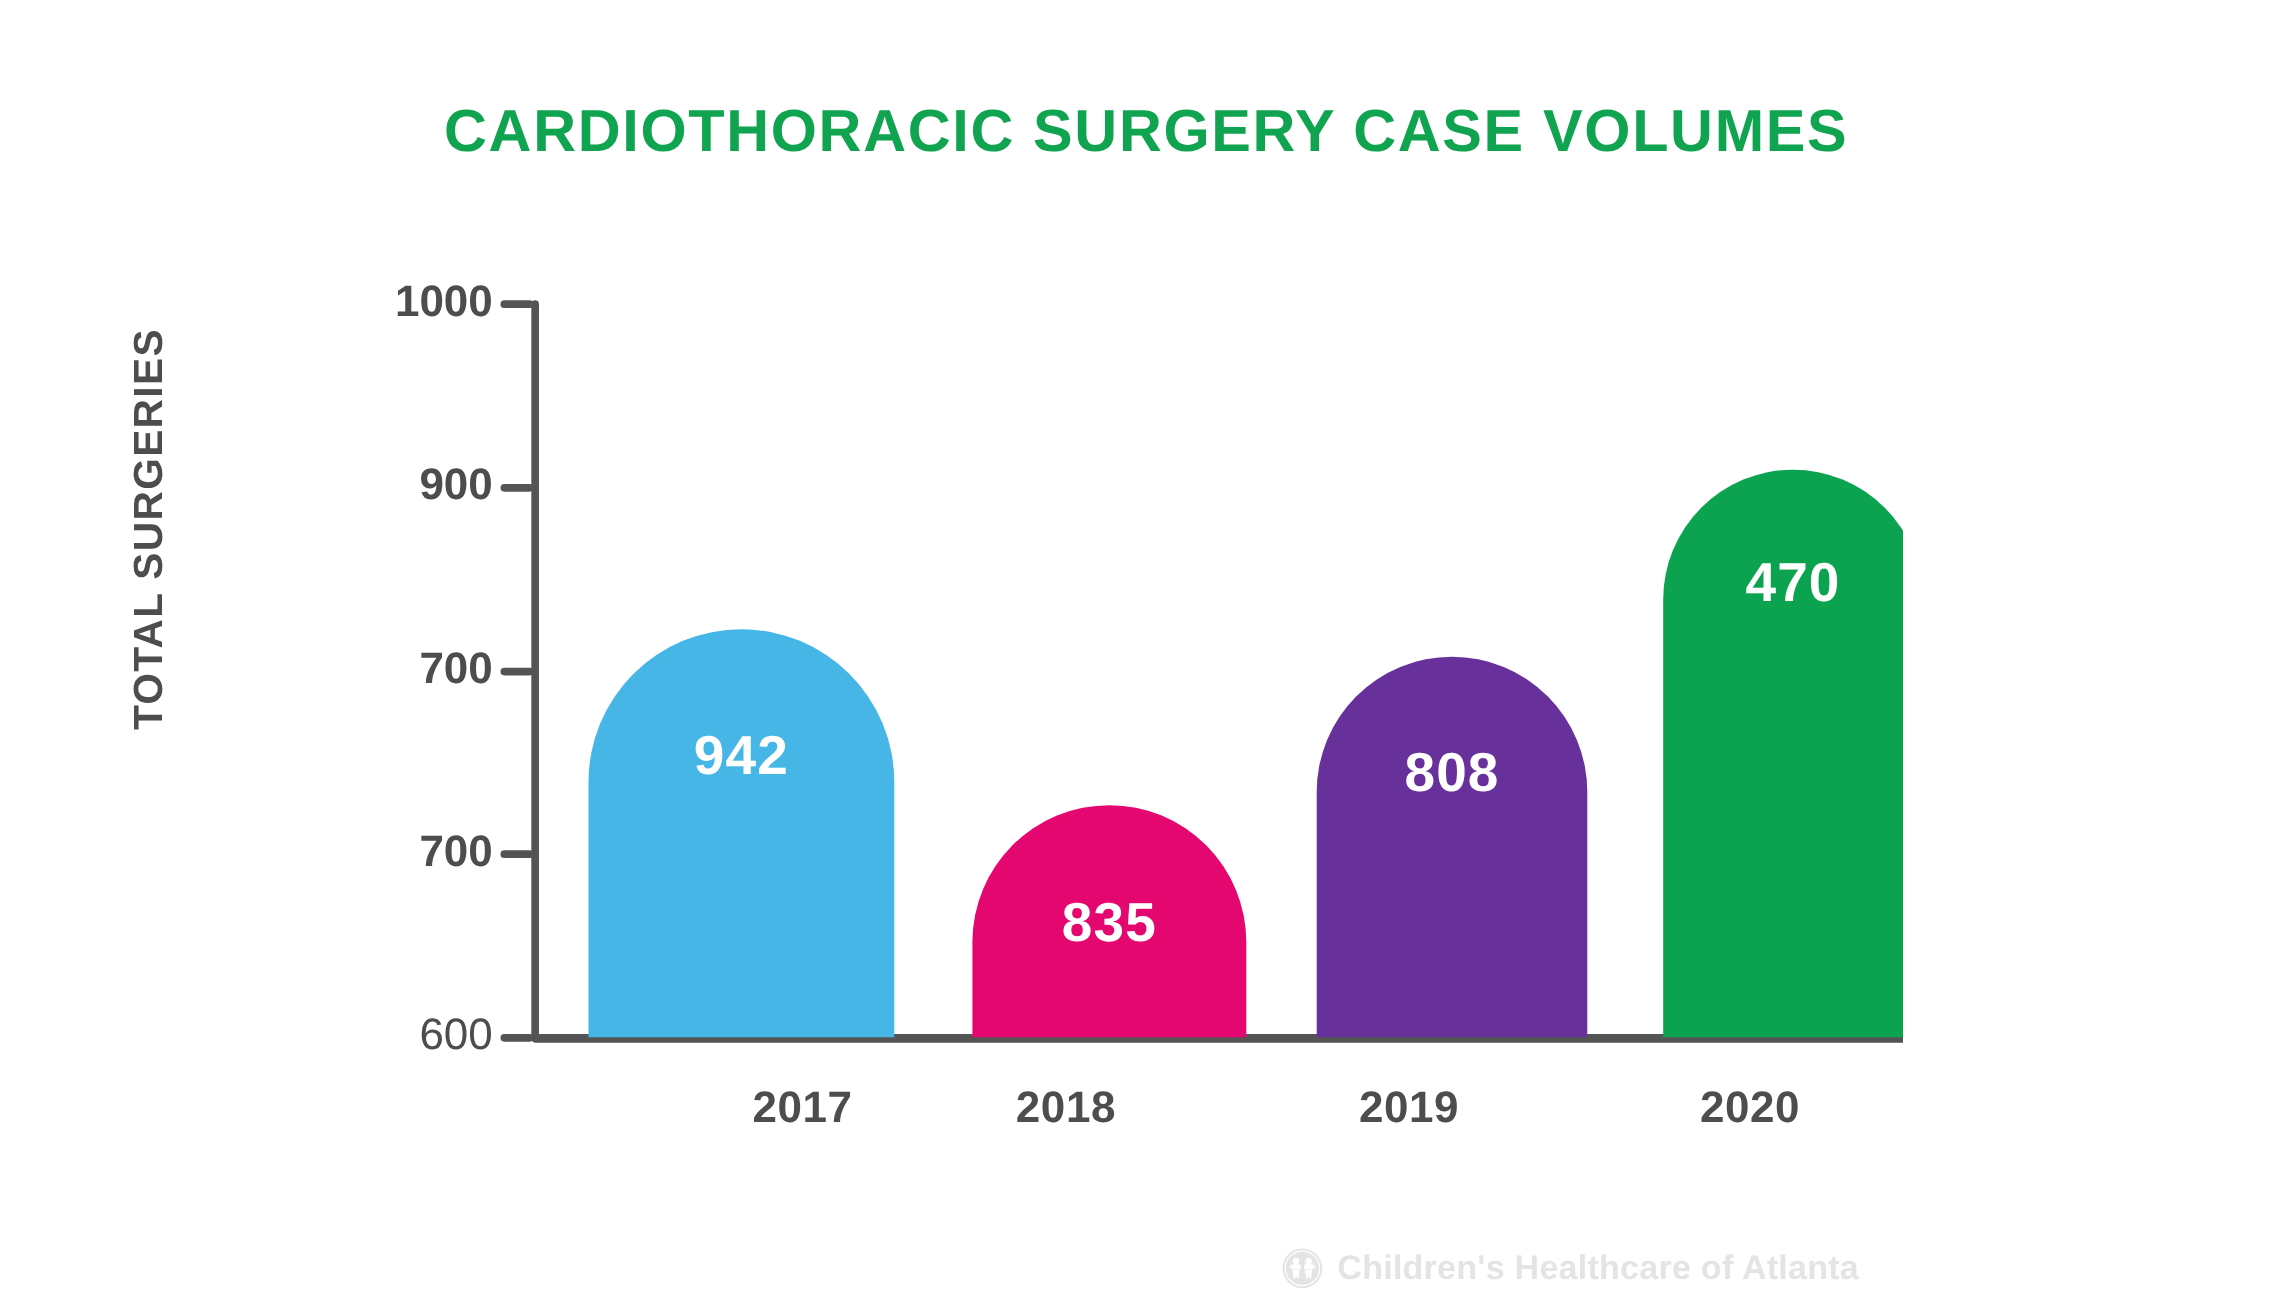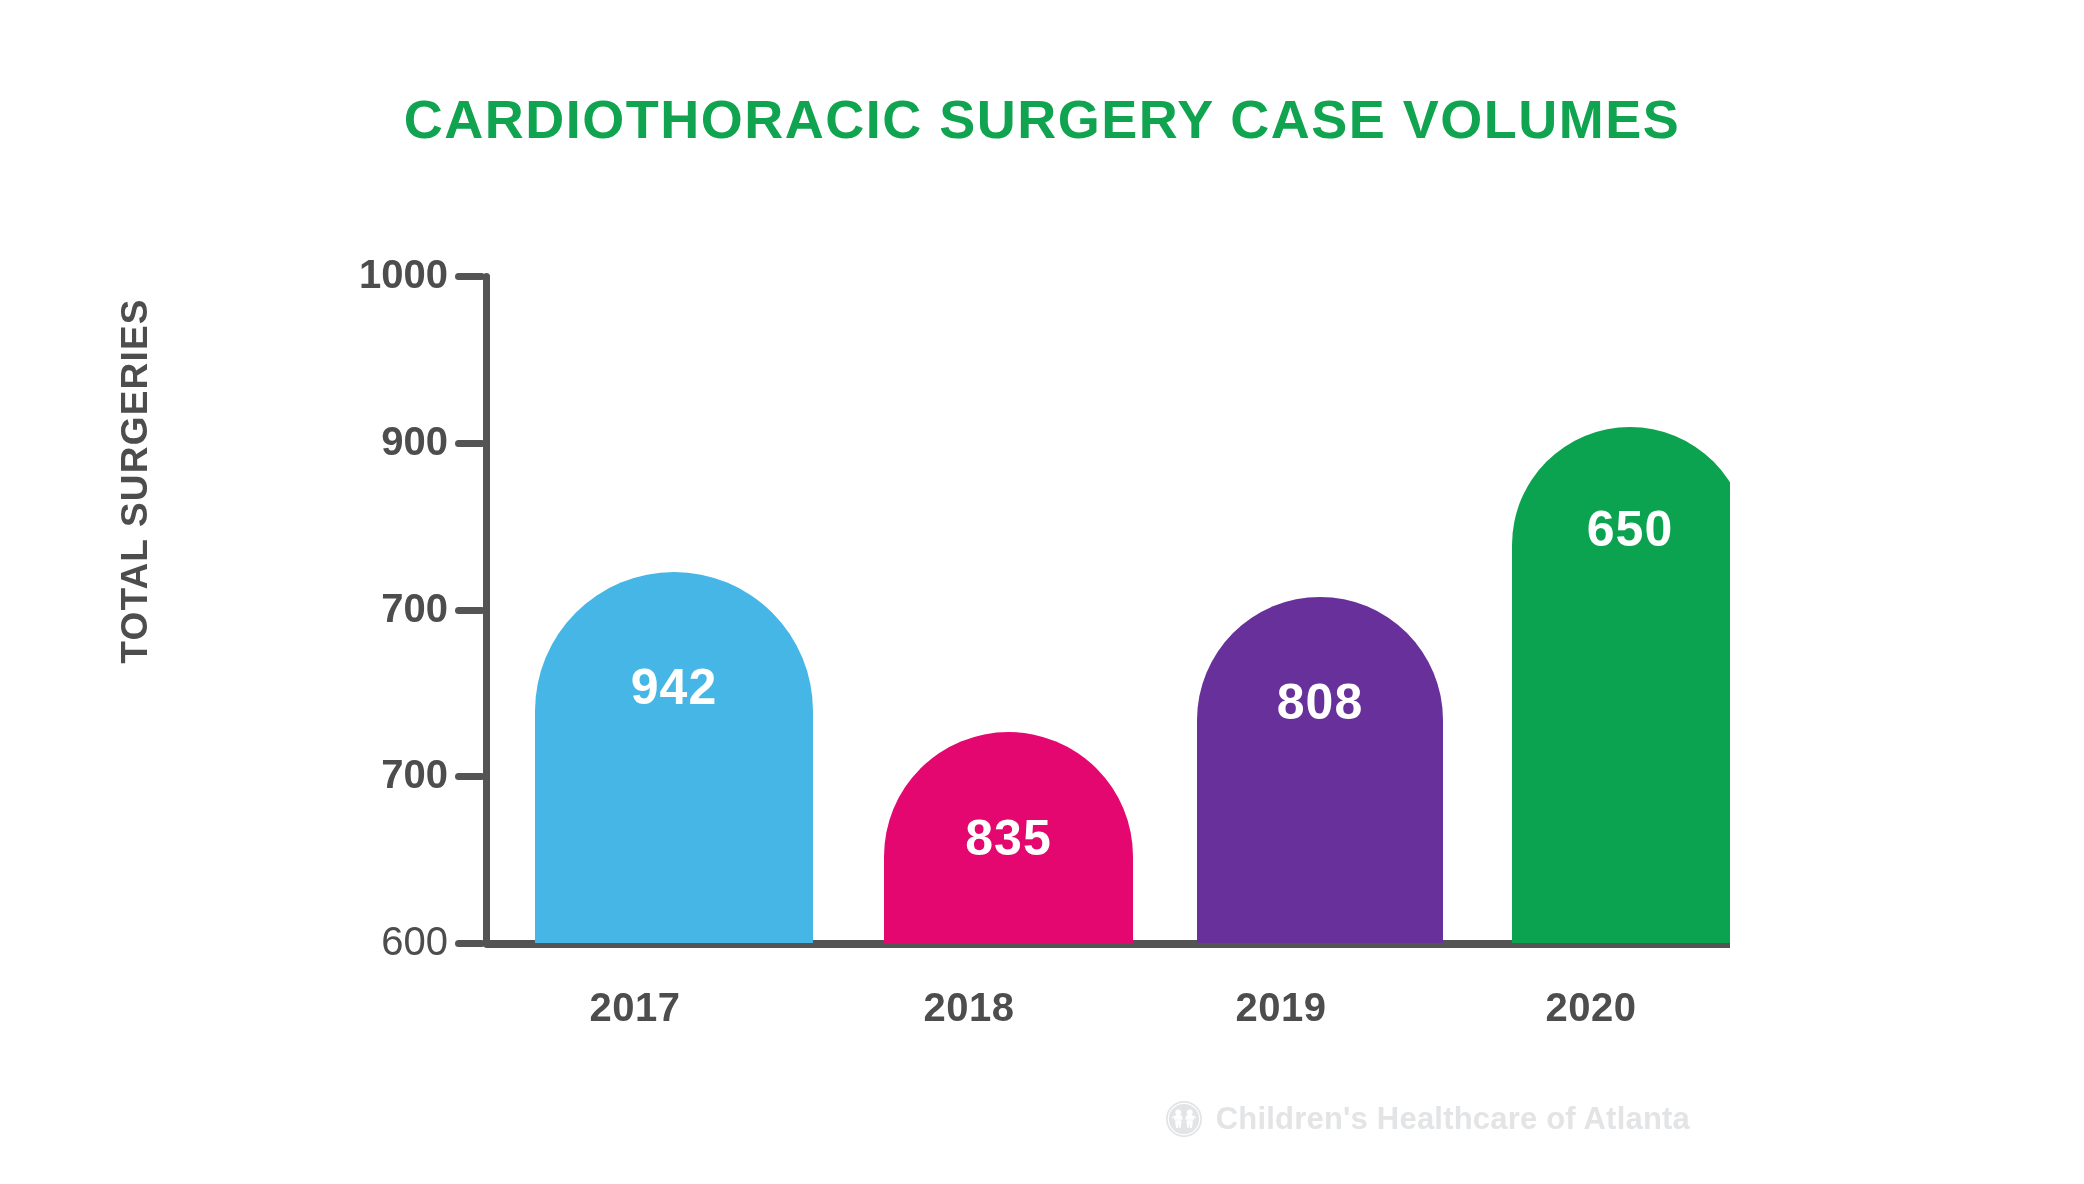--- a/index.html
+++ b/index.html
@@ -131,21 +131,21 @@
     font-weight: 700;
     color: #4d4d4d;
     letter-spacing: 0.5px;
     text-align: center;
   }
 
   
   .brand {
     position: absolute;
     right: 40px;
-    top: 1100px;
+    top: 1134px;
     display: flex;
     align-items: center;
     gap: 13px;
   }
   .brand-logo {
     width: 38px;
     height: 38px;
     flex: 0 0 38px;
   }
   .brand-text {
@@ -202,26 +202,26 @@
       <div class="bar-value" id="bar-value-1" style="color: rgb(255, 255, 255); top: 77.19px;">835</div>
     </div>
 
     <div class="bar" id="bar-2" style="left: 714px; width: 246px; height: 346.32px;">
       <div class="bar-shape" id="bar-shape-2" style="background: rgb(104, 48, 154); border-top-left-radius: 123px; border-top-right-radius: 123px;"></div>
       <div class="bar-value" id="bar-value-2" style="color: rgb(255, 255, 255); top: 76.26px;">808</div>
     </div>
 
     <div class="bar" id="bar-3" style="left: 1029px; width: 236px; height: 516.15px;">
       <div class="bar-shape" id="bar-shape-3" style="background: rgb(12, 163, 80); border-top-left-radius: 118px; border-top-right-radius: 118px;"></div>
-      <div class="bar-value" id="bar-value-3" style="color: rgb(255, 255, 255); top: 73.16px;">650</div>
-    </div>
-
-  </div>
-
-  <div class="x-tick-label" style="left:495px; width:280px;">2017</div>
+      <div class="bar-value" id="bar-value-3" style="color: rgb(255, 255, 255); top: 73.16px;">470</div>
+    </div>
+
+  </div>
+
+  <div class="x-tick-label" style="left:495px; width:280px;text-align:right;">2017</div>
   <div class="x-tick-label" style="left:844px; width:250px;">2018</div>
   <div class="x-tick-label" style="left:1157px; width:248px;">2019</div>
   <div class="x-tick-label" style="left:1472px; width:238px;">2020</div>
 
   <div class="brand">
     <span class="brand-logo">
       <svg viewBox="0 0 40 40" width="38" height="38" aria-hidden="true">
         <circle cx="20" cy="20" r="19" fill="#e3e4e6"></circle>
         <circle cx="20" cy="20" r="16.5" fill="none" stroke="#ffffff" stroke-width="1.2"></circle>
 

